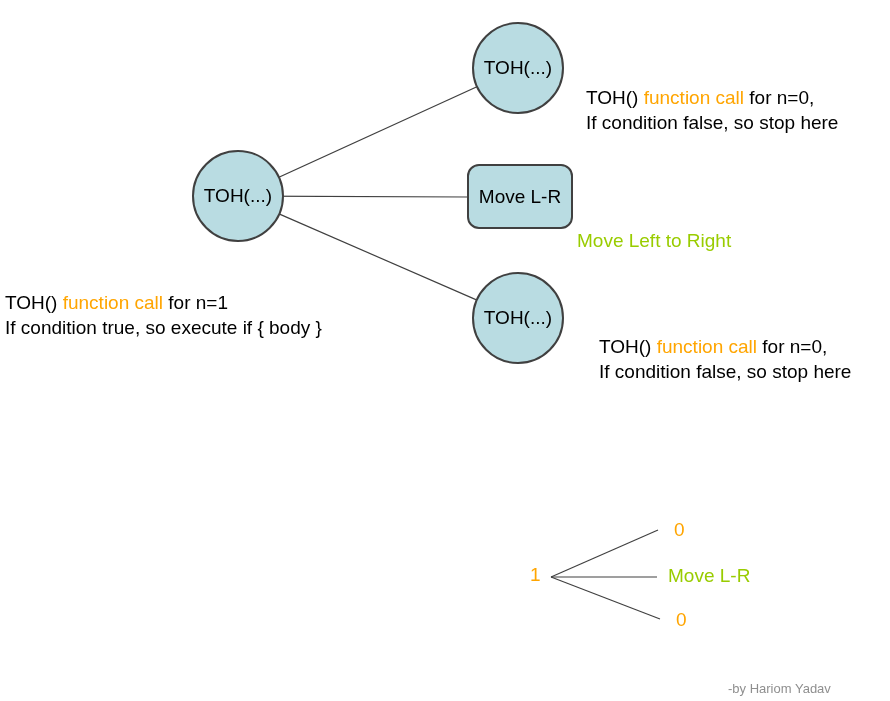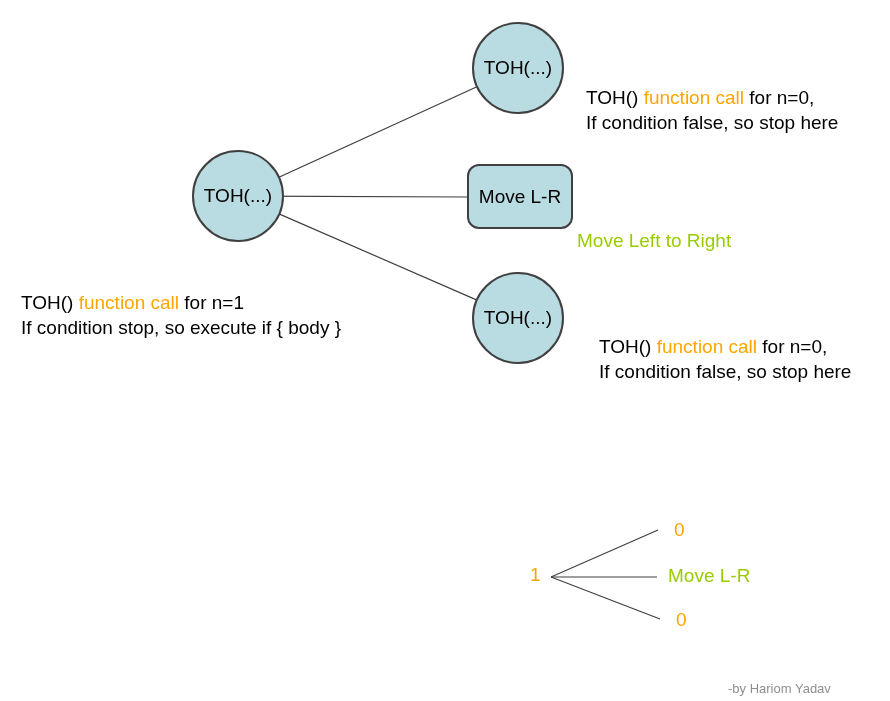--- a/index.html
+++ b/index.html
@@ -83,23 +83,23 @@
     <span>TOH(...)</span>
   </div>
 
   <div class="annot" style="left:586px; top:41px;">
     <div><span>TOH() </span><span class="orange">function call</span><span> for n=0,</span></div>
     <div>If condition false, so stop here</div>
   </div>
 
   <div class="annot green" style="left:577px; top:184px;">Move Left to Right</div>
 
-  <div class="annot" style="left:21px; top:246px;">
+  <div class="annot" style="left:5px; top:246px;">
     <div><span>TOH() </span><span class="orange">function call</span><span> for n=1</span></div>
-    <div>If condition stop, so execute if { body }</div>
+    <div>If condition true, so execute if { body }</div>
   </div>
 
   <div class="annot" style="left:599px; top:290px;">
     <div><span>TOH() </span><span class="orange">function call</span><span> for n=0,</span></div>
     <div>If condition false, so stop here</div>
   </div>
 
 
   <div class="label orange" style="left:530px; top:564px;">1</div>
   <div class="label orange" style="left:674px; top:519px;">0</div>

